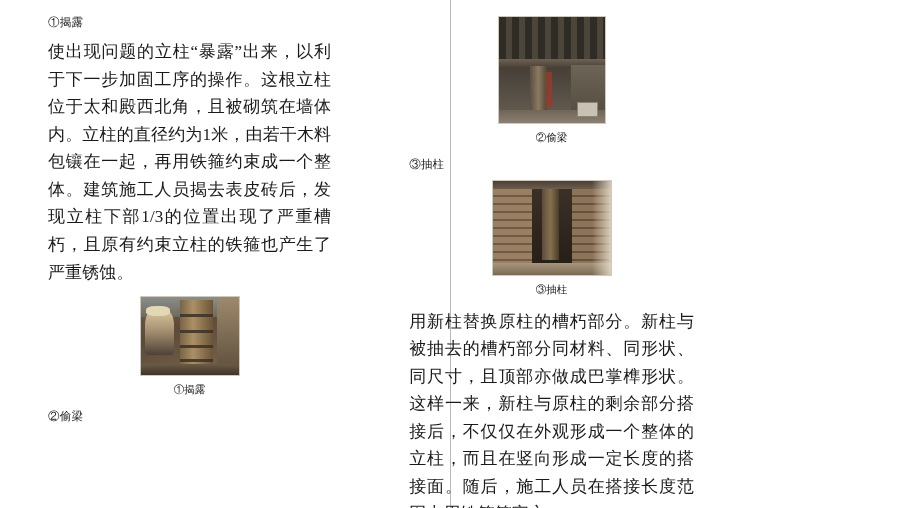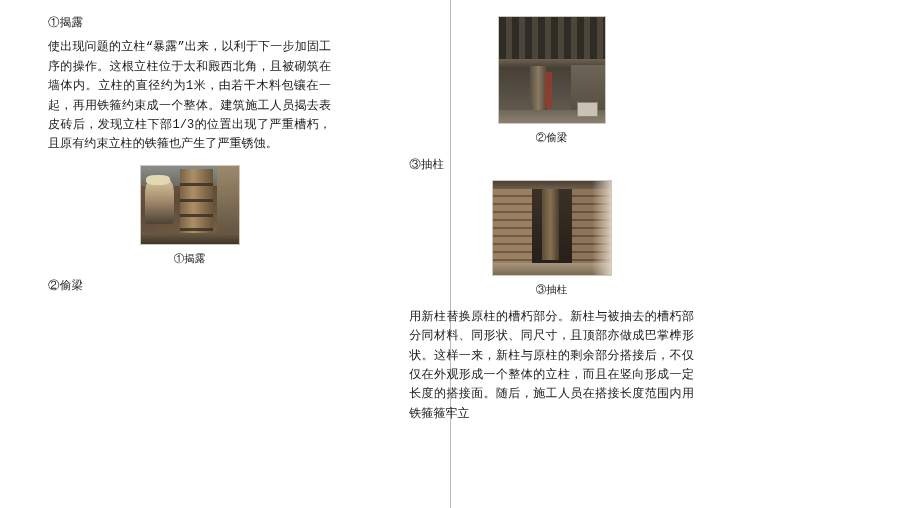--- a/index.html
+++ b/index.html
@@ -45,27 +45,26 @@
     background: #b9b9b9;
   }
   .section-heading {
     font-size: 11.5px;
     font-weight: normal;
     margin: 0 0 7px 0;
     line-height: 1.5;
     letter-spacing: 0.2px;
   }
   .body-text {
-    font-size: 12px;
+    font-size: 17px;
     line-height: 1.62;
     margin: 0 0 10px 0;
     text-align: justify;
     text-justify: inter-ideograph;
     letter-spacing: 0.1px;
-    font-family: Liberation Mono, monospace;
   }
   .figure {
     margin: 2px 0 10px 0;
     text-align: center;
   }
   .figure-caption {
     font-size: 10.5px;
     margin-top: 3px;
     line-height: 1.4;
   }

